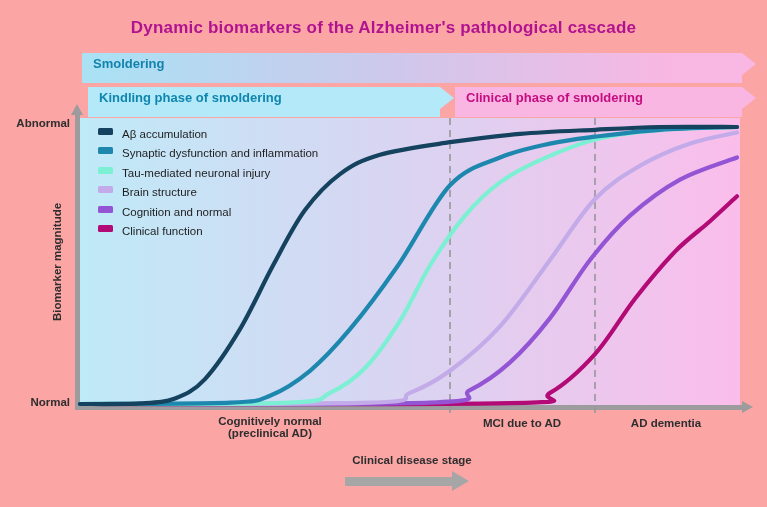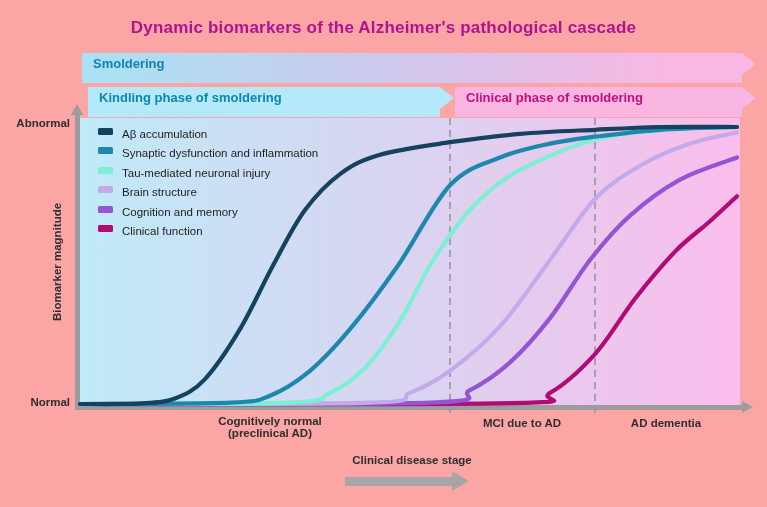--- a/index.html
+++ b/index.html
@@ -127,20 +127,20 @@
       <div class="legend-row">
         <span class="legend-swatch" style="background: rgb(125, 239, 211);"></span>
         <span class="legend-label">Tau-mediated neuronal injury</span>
       </div>
       <div class="legend-row">
         <span class="legend-swatch" style="background: rgb(194, 171, 232);"></span>
         <span class="legend-label">Brain structure</span>
       </div>
       <div class="legend-row">
         <span class="legend-swatch" style="background: rgb(147, 85, 212);"></span>
-        <span class="legend-label">Cognition and memory</span>
+        <span class="legend-label">Cognition and normal</span>
       </div>
       <div class="legend-row">
         <span class="legend-swatch" style="background: rgb(178, 11, 118);"></span>
         <span class="legend-label">Clinical function</span>
       </div>
     </div>
 </div>
 
 </body></html>

